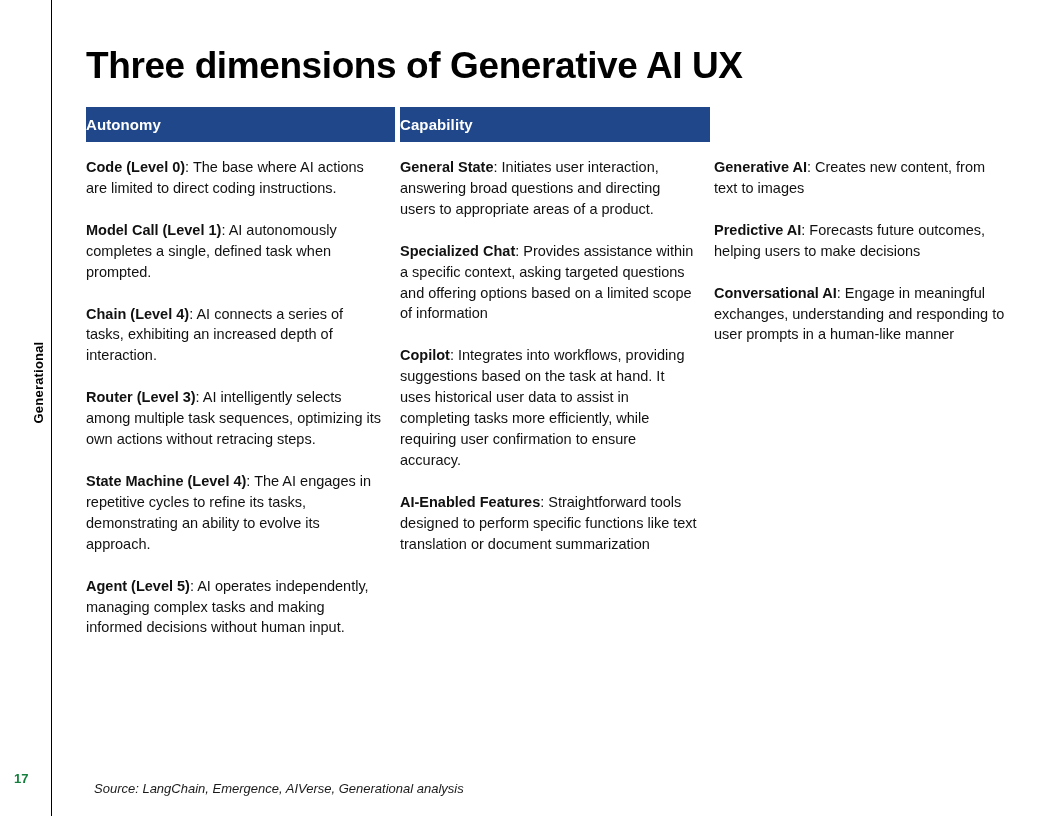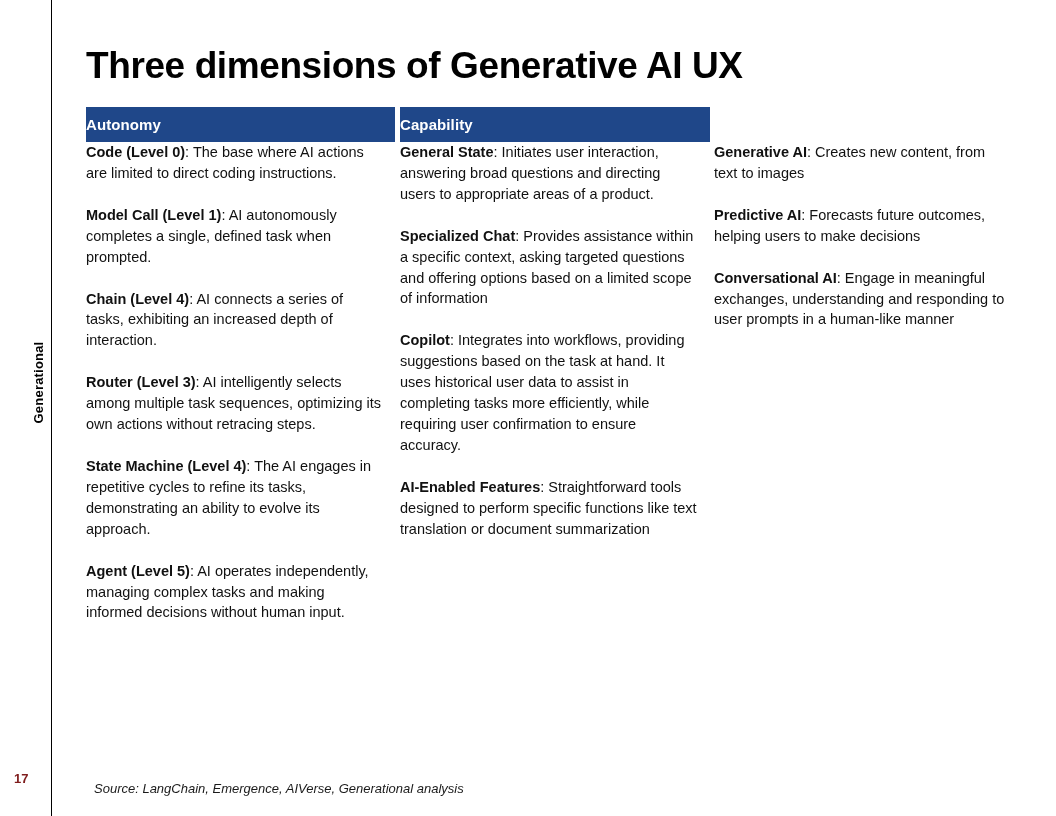--- a/index.html
+++ b/index.html
@@ -44,21 +44,21 @@
     transform-origin: center center;
     white-space: nowrap;
     color: #000000;
   }
   .page-number {
     position: absolute;
     left: 14px;
     top: 771px;
     font-size: 13px;
     font-weight: bold;
-    color: #7f1d1d;
+    color: #15803d;
   }
 
   
   .slide-title {
     position: absolute;
     left: 86px;
     top: 20px;
     font-size: 37px;
     font-weight: bold;
     letter-spacing: -0.4px;
@@ -90,20 +90,21 @@
     letter-spacing: 0.1px;
   }
   .header-cell.wide {
     flex: 0 0 310px;
   }
 
   .body-row {
     display: flex;
     width: 100%;
     gap: 5px;
+    margin-top: 15px;
   }
   .body-col {
     flex: 0 0 309px;
     padding-right: 12px;
     box-sizing: border-box;
   }
   .body-col.wide {
     flex: 0 0 310px;
   }
   .entry {

